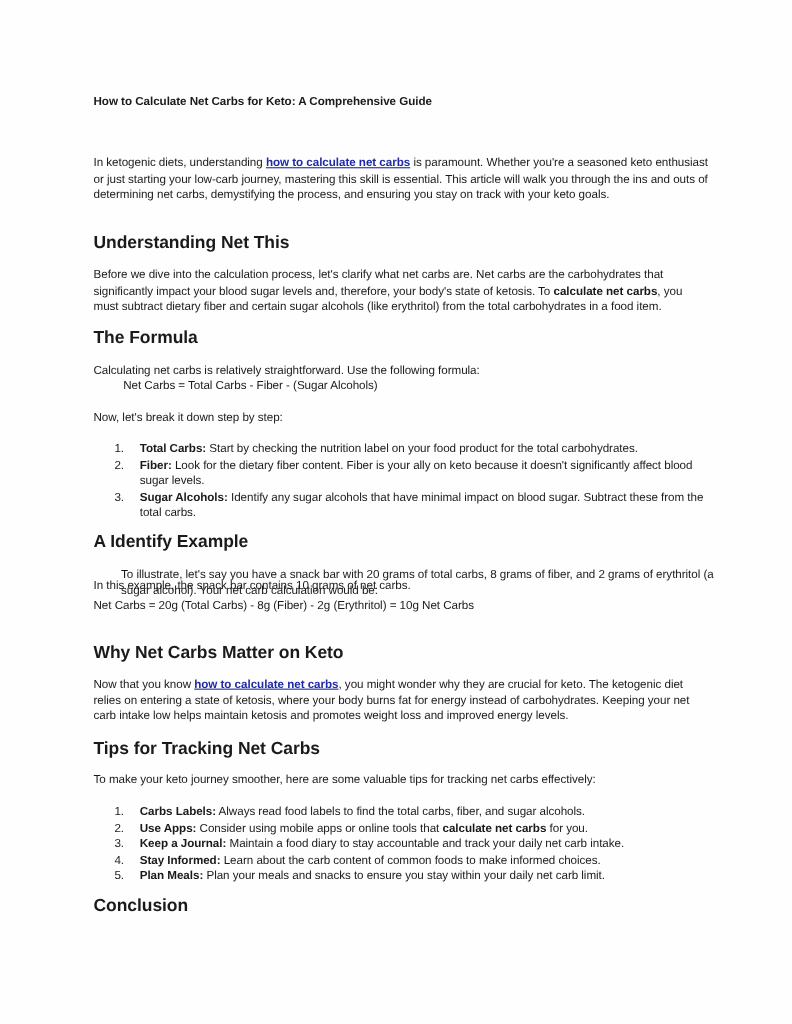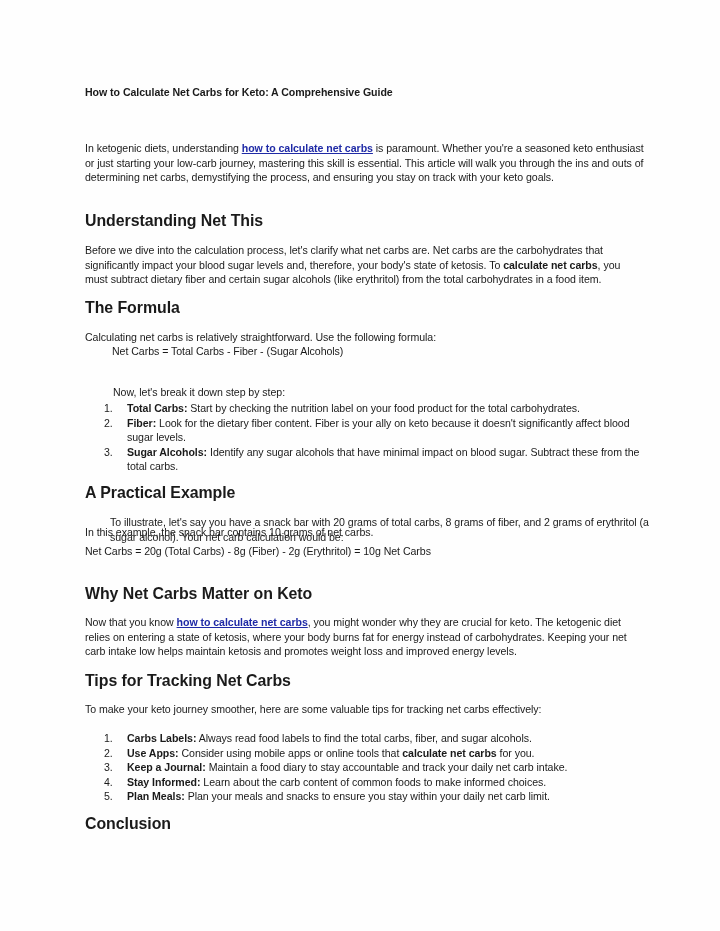--- a/index.html
+++ b/index.html
@@ -74,29 +74,29 @@
   <h1 class="title">How to Calculate Net Carbs for Keto: A Comprehensive Guide</h1>
 
   <p class="block" style="top:141px;"><span>In ketogenic diets, understanding </span><a class="link" href="#">how to calculate net carbs</a><span> is paramount. Whether you're a seasoned keto enthusiast or just starting your low-carb journey, mastering this skill is essential. This article will walk you through the ins and outs of determining net carbs, demystifying the process, and ensuring you stay on track with your keto goals.</span></p>
 
   <h2 class="block heading" style="top:214px;">Understanding Net This</h2>
   <p class="block" style="top:243px;"><span>Before we dive into the calculation process, let's clarify what net carbs are. Net carbs are the carbohydrates that significantly impact your blood sugar levels and, therefore, your body's state of ketosis. To </span><b>calculate net carbs</b><span>, you must subtract dietary fiber and certain sugar alcohols (like erythritol) from the total carbohydrates in a food item.</span></p>
 
   <h2 class="block heading" style="top:301px;">The Formula</h2>
   <p class="block" style="top:330px;">Calculating net carbs is relatively straightforward. Use the following formula:</p>
   <p class="block" style="top:344px;padding-left:27px;">Net Carbs = Total Carbs - Fiber - (Sugar Alcohols)</p>
-  <p class="block" style="top:385px;margin-left:28px;">Now, let's break it down step by step:</p>
+  <p class="block" style="top:373px;">Now, let's break it down step by step:</p>
 
   <ol class="block" style="top:401px;">
     <li><span class="num">1.</span><b>Total Carbs:</b><span> Start by checking the nutrition label on your food product for the total carbohydrates.</span></li>
     <li><span class="num">2.</span><b>Fiber:</b><span> Look for the dietary fiber content. Fiber is your ally on keto because it doesn't significantly affect blood sugar levels.</span></li>
     <li><span class="num">3.</span><b>Sugar Alcohols:</b><span> Identify any sugar alcohols that have minimal impact on blood sugar. Subtract these from the total carbs.</span></li>
   </ol>
 
-  <h2 class="block heading" style="top:486px;">A Practical Example</h2>
+  <h2 class="block heading" style="top:486px;">A Identify Example</h2>
   <p class="block" style="top:515px;margin-left:25px;">To illustrate, let's say you have a snack bar with 20 grams of total carbs, 8 grams of fiber, and 2 grams of erythritol (a sugar alcohol). Your net carb calculation would be:</p>
   <p class="block" style="top:544px;">Net Carbs = 20g (Total Carbs) - 8g (Fiber) - 2g (Erythritol) = 10g Net Carbs</p>
   <p class="block" style="top:525px;">In this example, the snack bar contains 10 grams of net carbs.</p>
 
   <h2 class="block heading" style="top:587px;">Why Net Carbs Matter on Keto</h2>
   <p class="block" style="top:615px;"><span>Now that you know </span><a class="link" href="#">how to calculate net carbs</a><span>, you might wonder why they are crucial for keto. The ketogenic diet relies on entering a state of ketosis, where your body burns fat for energy instead of carbohydrates. Keeping your net carb intake low helps maintain ketosis and promotes weight loss and improved energy levels.</span></p>
 
   <h2 class="block heading" style="top:674px;">Tips for Tracking Net Carbs</h2>
   <p class="block" style="top:702px;">To make your keto journey smoother, here are some valuable tips for tracking net carbs effectively:</p>
 

